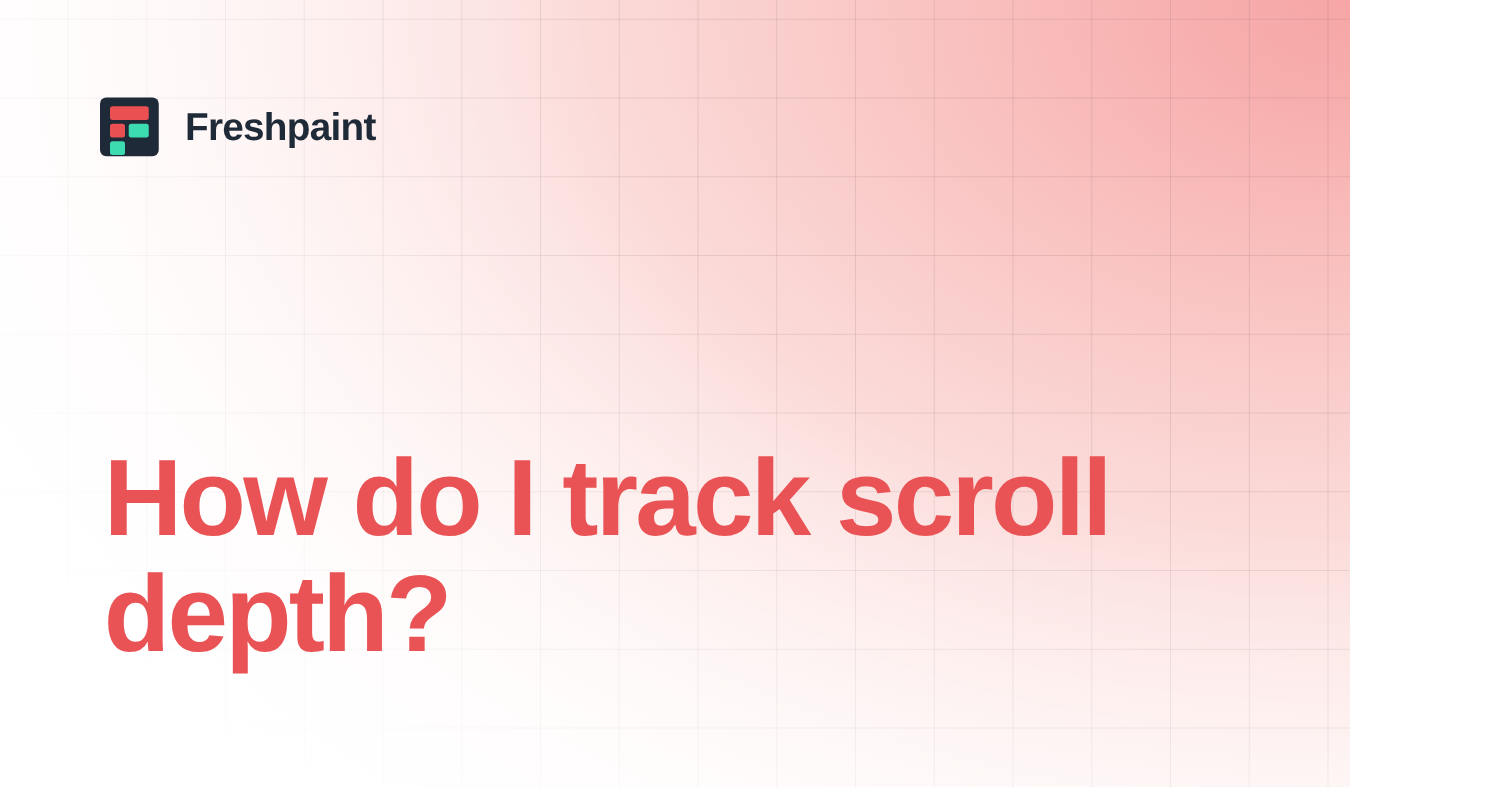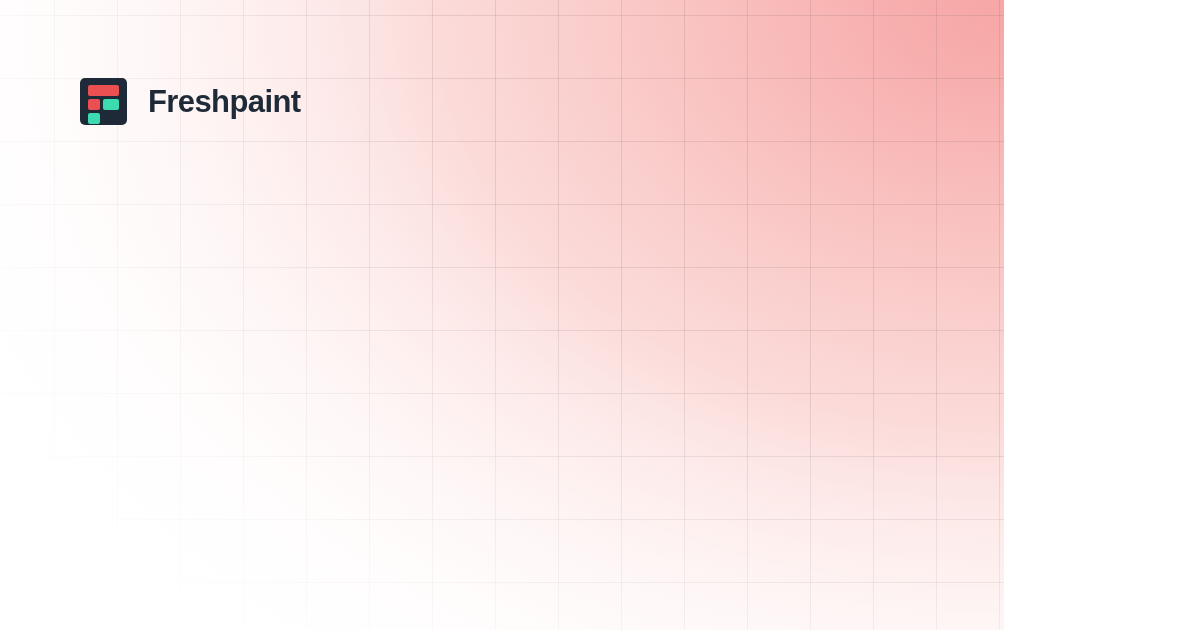--- a/index.html
+++ b/index.html
@@ -10,21 +10,21 @@
     overflow:hidden;
   }
 
   body {
     font-family:"Liberation Sans", sans-serif;
     background:#ffffff;
   }
 
   .og-card {
     position:relative;
-    width:1004px;
+    width:1080px;
     height:630px;
     overflow:hidden;
     background:#ffffff;
   }
 
   
   .bg-base {
     position:absolute;
     inset:0;
     background:#ffffff;
@@ -157,15 +157,16 @@
     <div class="brand">
       <span class="brand-mark">
         <i class="mark-bar"></i>
         <i class="mark-sq-red"></i>
         <i class="mark-sq-teal-a"></i>
         <i class="mark-sq-teal-b"></i>
       </span>
       <span class="brand-name">Freshpaint</span>
     </div>
 
+    <h1 class="headline">How do I track scroll depth?</h1>
 
   </div>
 </div>
 
 </body></html>

